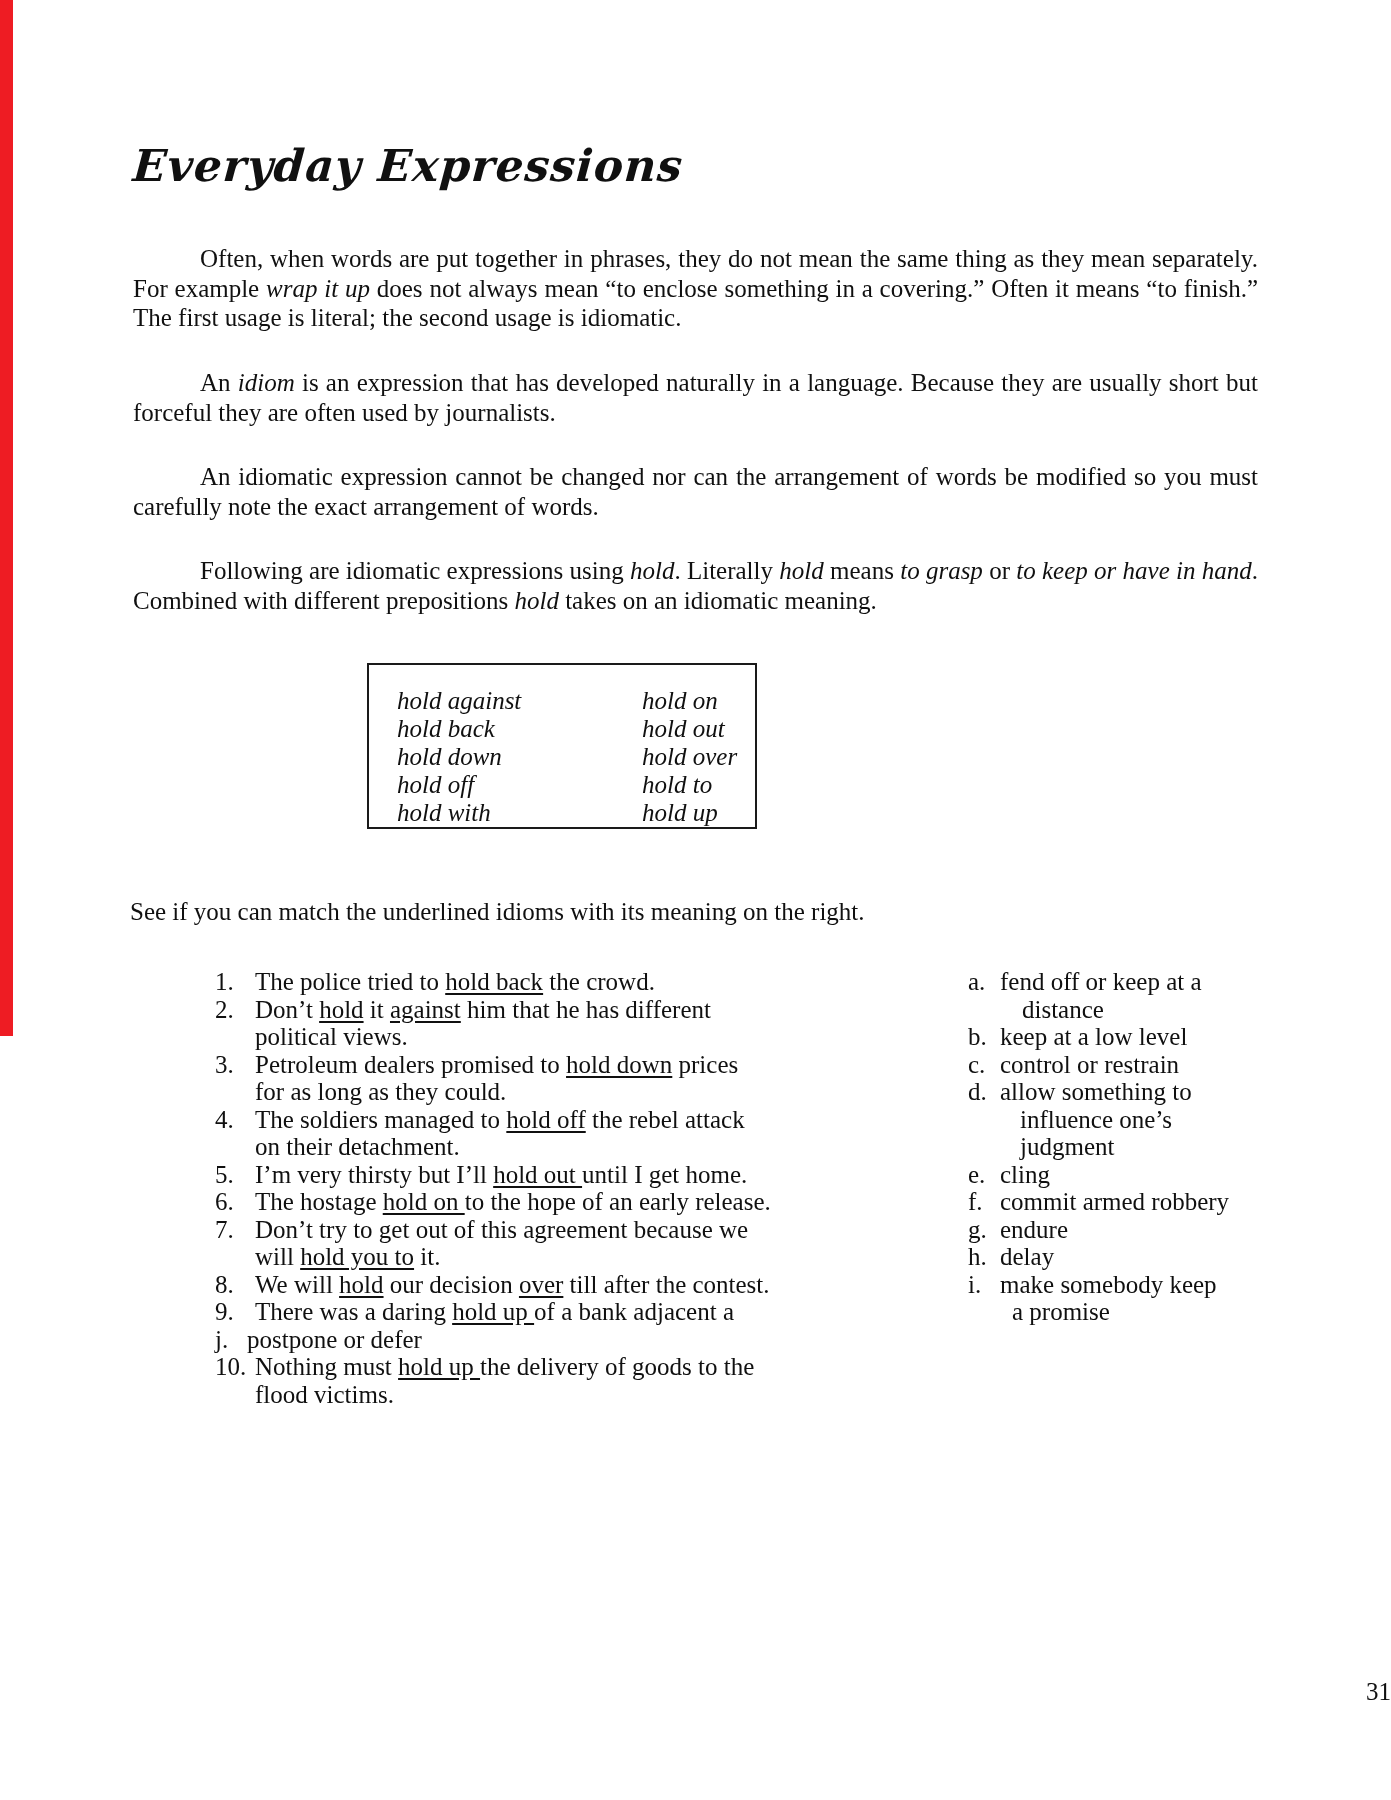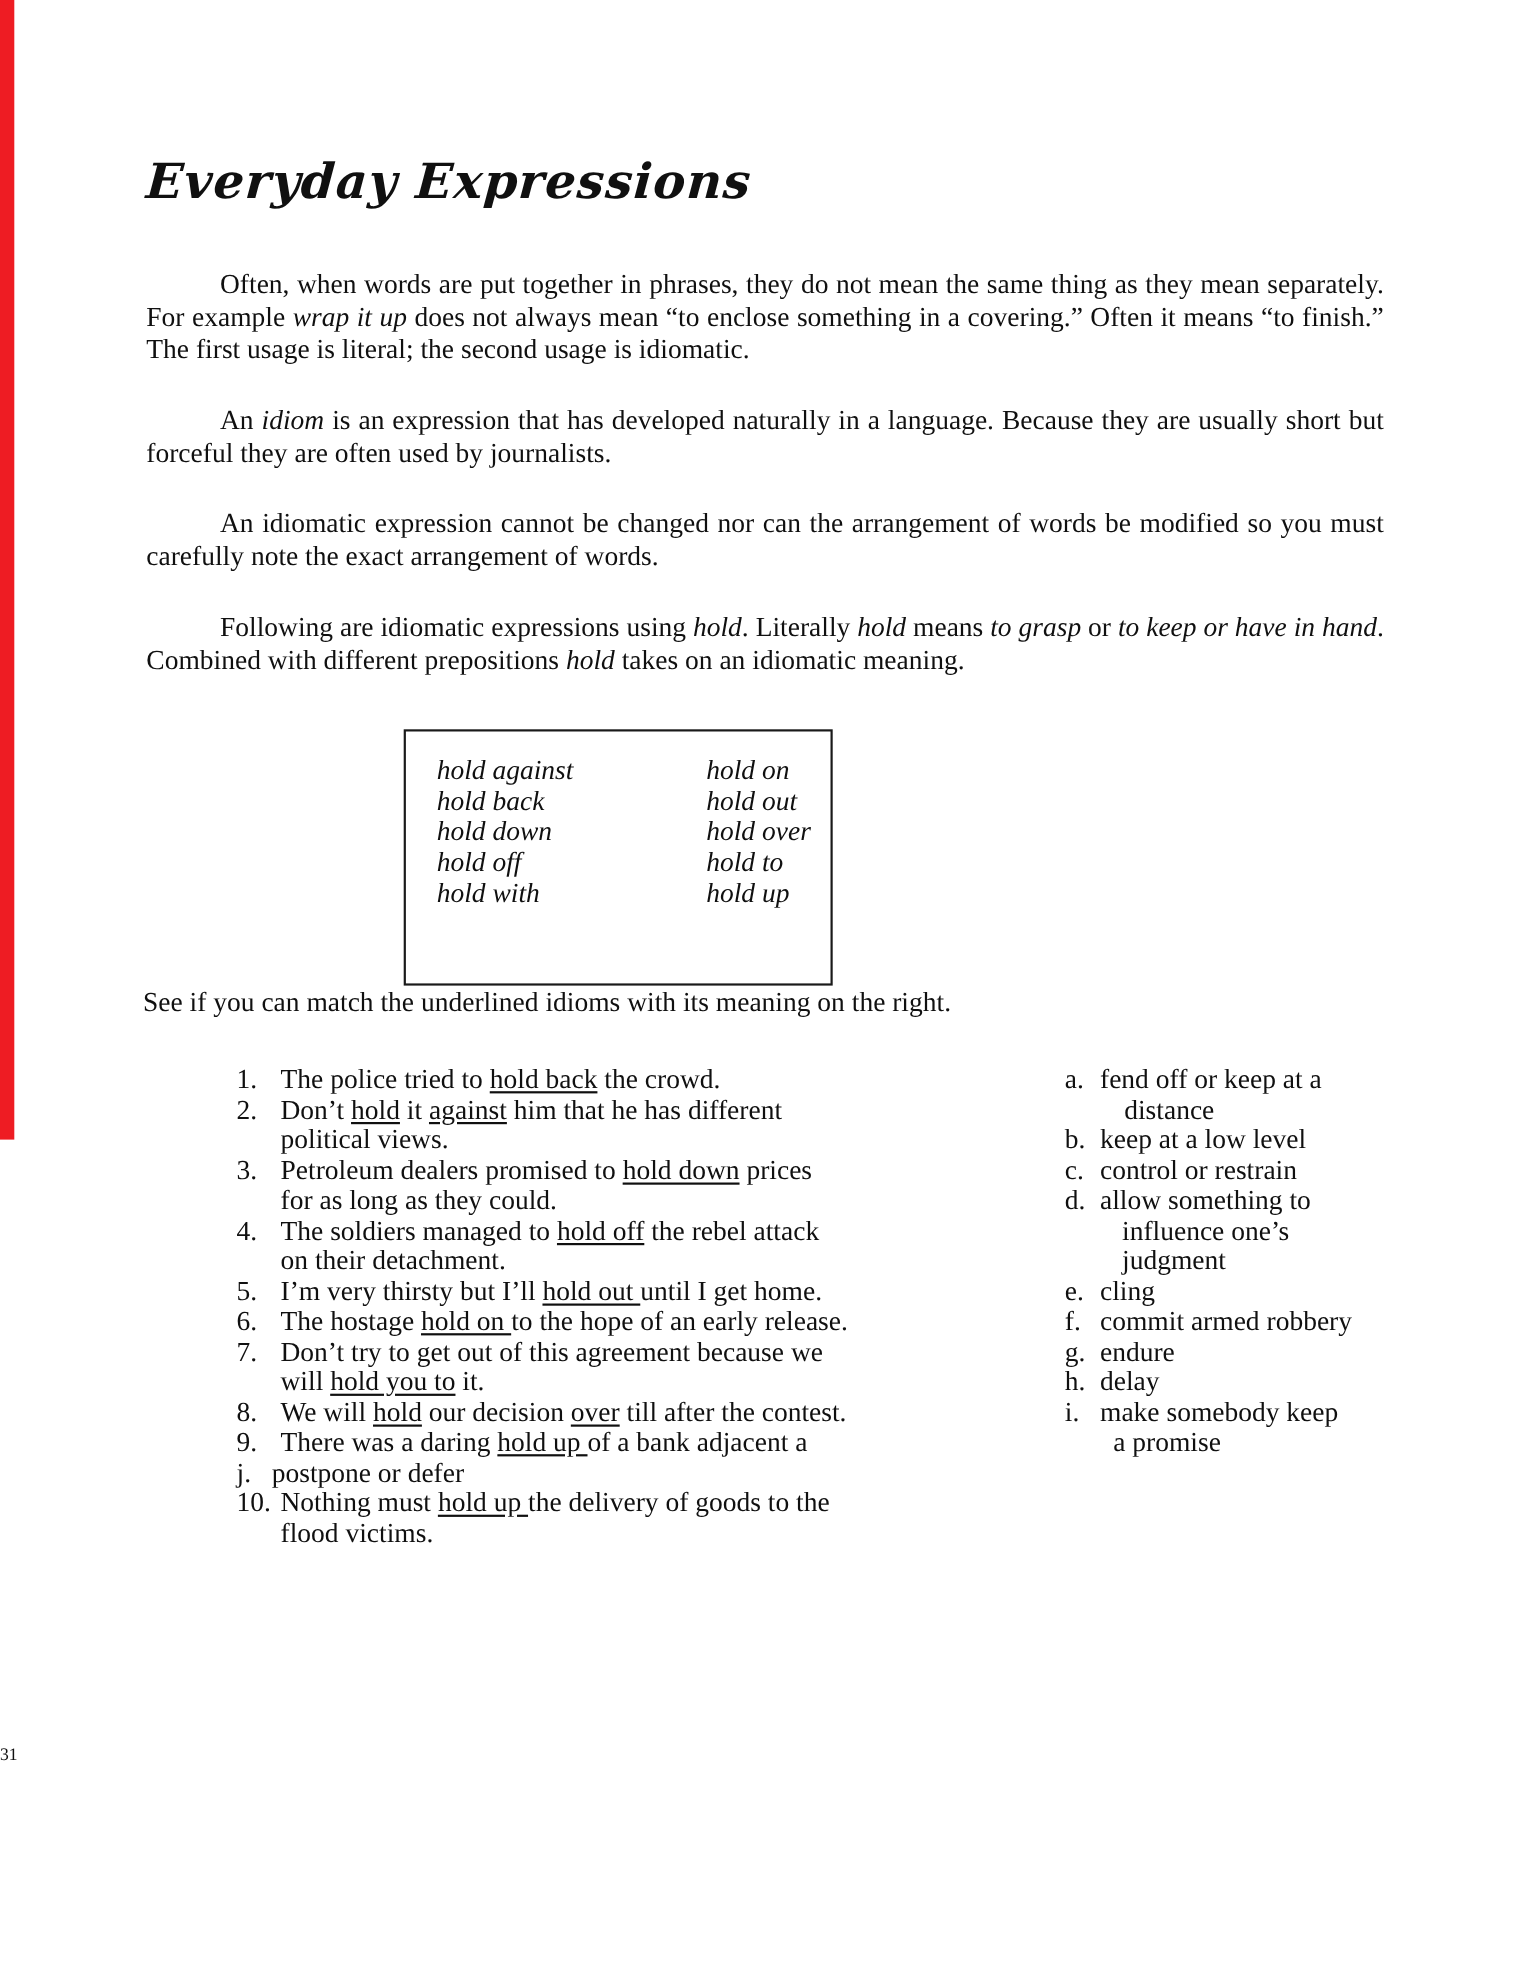--- a/index.html
+++ b/index.html
@@ -24,39 +24,39 @@
     position:absolute;left:133px;width:1125px;
     font-size:25px;line-height:29.5px;
     text-align:justify;text-indent:67px;
   }
   #p1{top:244px}
   #p2{top:368px}
   #p3{top:462px}
   #p4{top:556px}
   .idiom-box{
     position:absolute;left:367px;top:663px;
-    width:390px;height:233px;
+    width:390px;height:166px;
     border:2px solid #1a1a1a;box-sizing:border-box;
     display:flex;
     padding:22px 0 14px 28px;
   }
   .box-col{font-style:italic;font-size:25px;line-height:28px;}
   .box-col.left{width:245px;}
   .intro{position:absolute;left:130px;top:898px;font-size:25px;}
   .exercise{position:absolute;left:215px;top:968px;}
   .ex-row{display:flex;height:27.5px;line-height:27.6px;font-size:25px;white-space:nowrap;}
   .q{width:753px;display:flex;flex:none;}
   .num{width:40px;flex:none;}
   .a{display:flex;}
   .let{width:32px;flex:none;}
   .un{text-decoration:underline;text-underline-offset:3px;}
   .it{font-style:italic;}
   .footer{
-    position:absolute;left:0;top:1587px;width:100%;
-    text-align:left;font-size:16px;
+    position:absolute;left:0;top:1678px;width:100%;
+    text-align:right;font-size:25px;
   }
 </style>
 </head>
 <body>
 
 <div class="page">
   <div class="stripe" id="stripe" style="background: rgb(238, 28, 35);"></div>
 
   <div class="title">Everyday Expressions</div>
 

